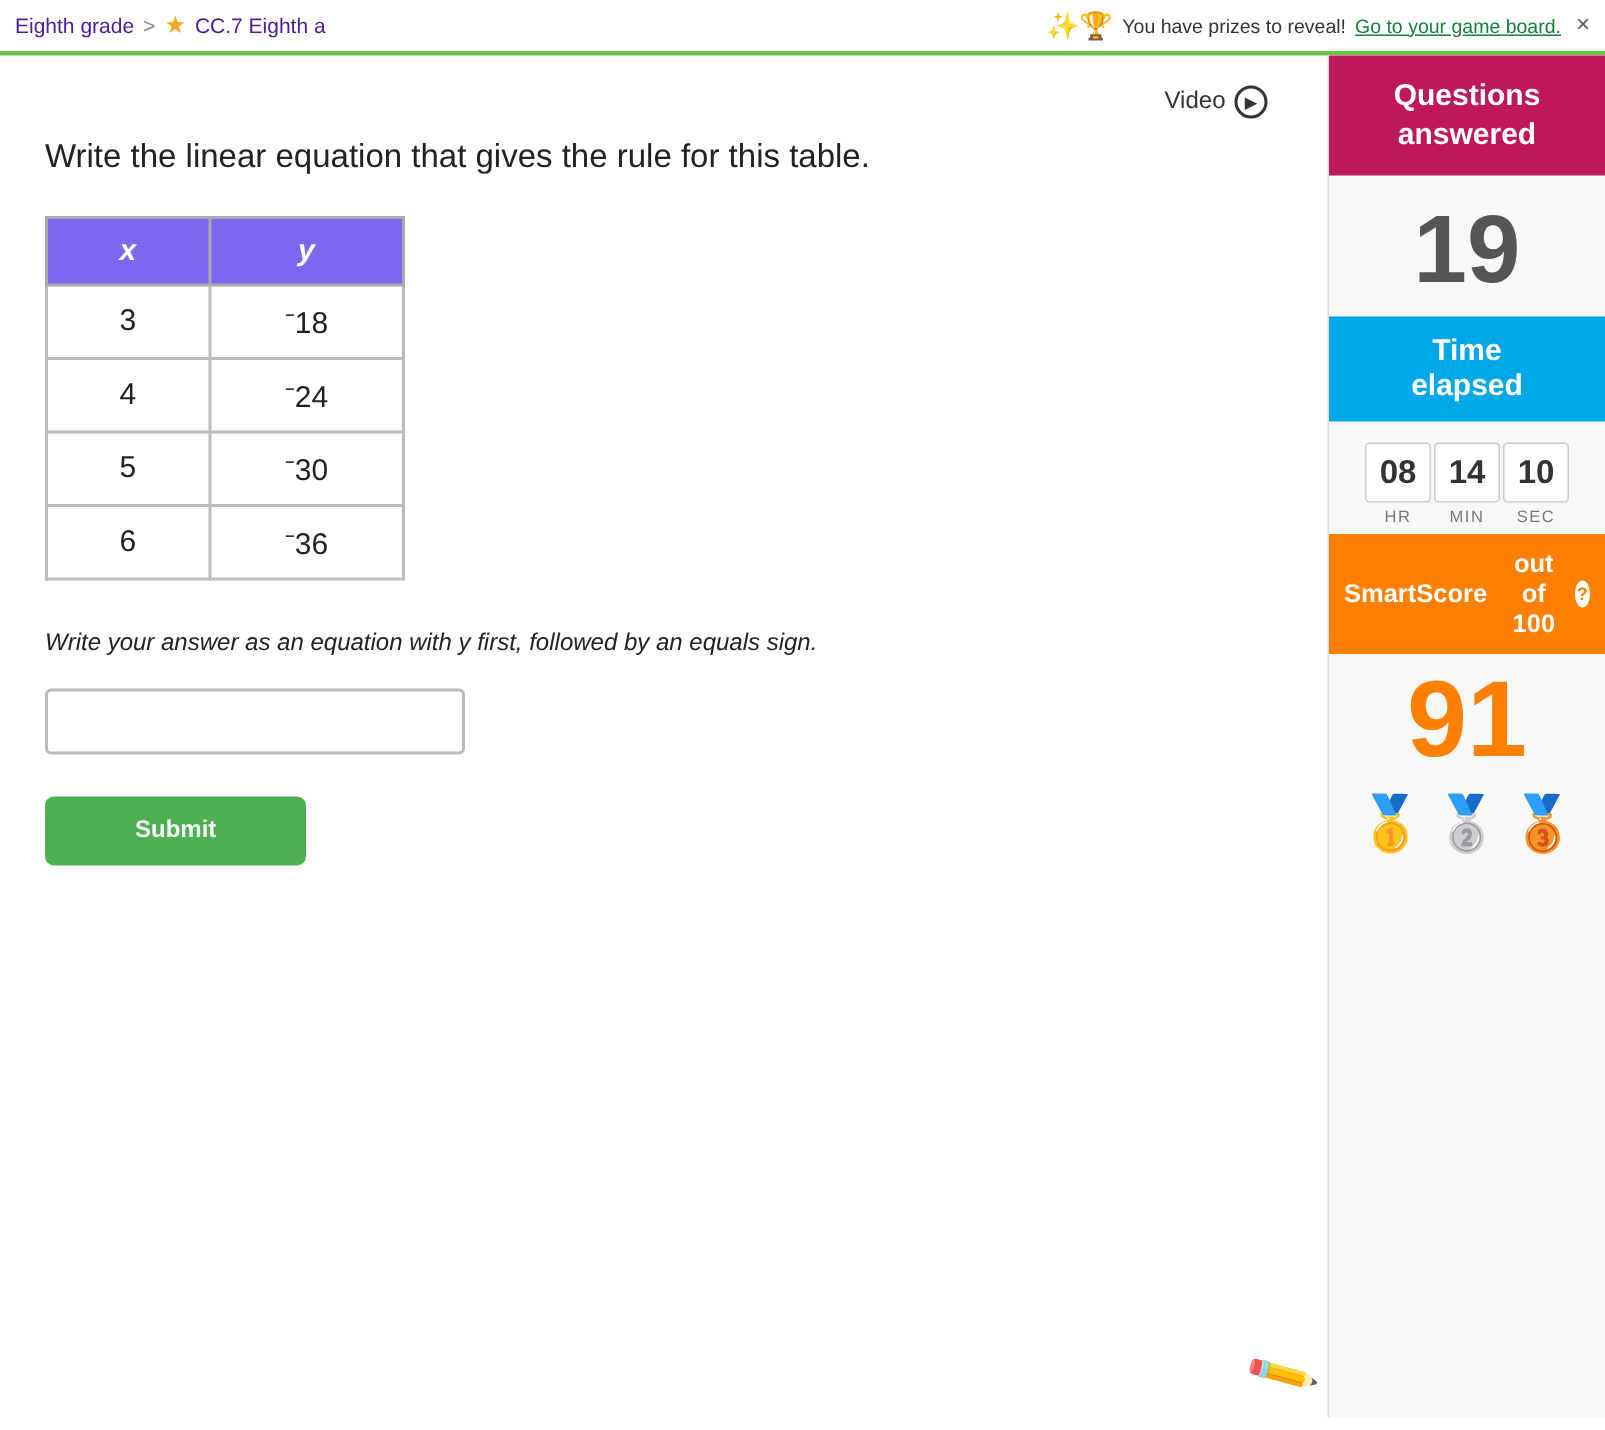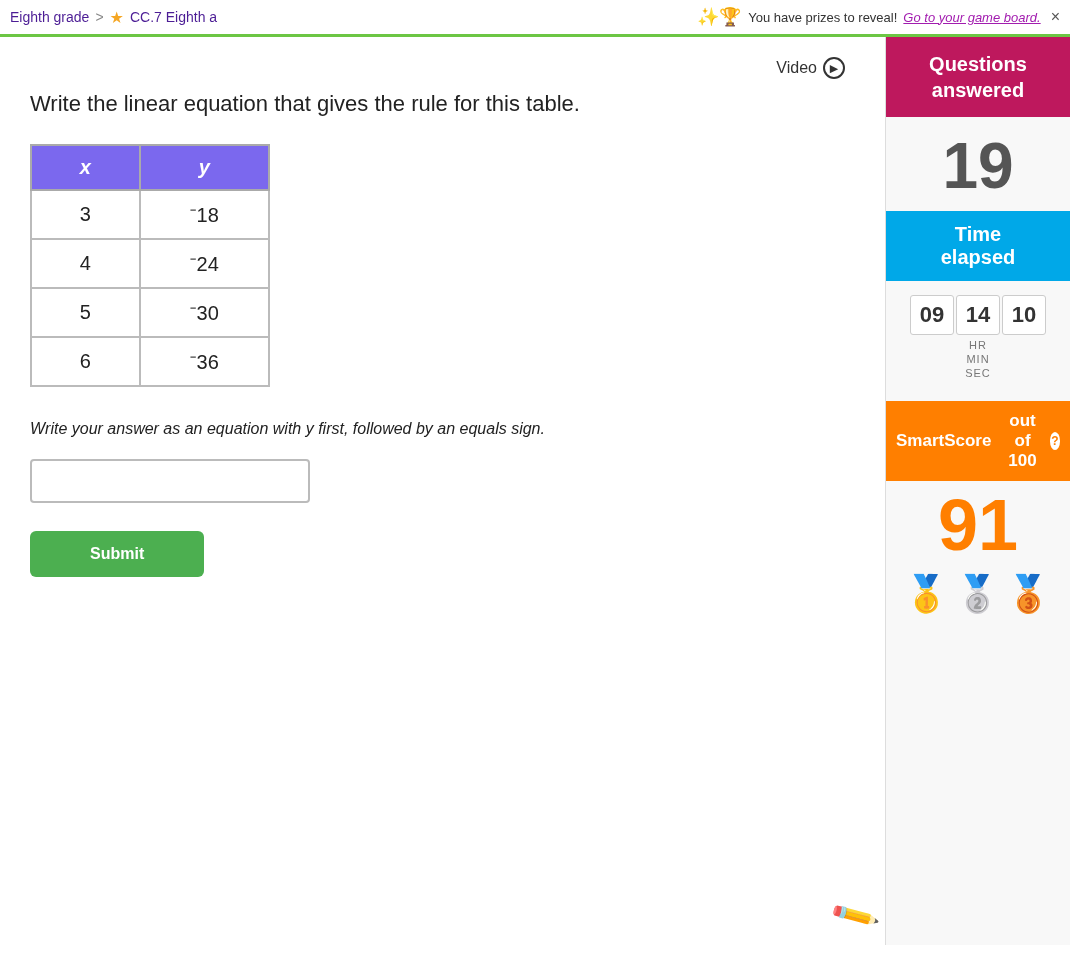--- a/index.html
+++ b/index.html
@@ -38,24 +38,23 @@
       display: flex;
       align-items: center;
       gap: 6px;
       font-size: 13px;
       color: #333;
     }
     #top-bar .prize-icon {
       font-size: 18px;
     }
     #top-bar .go-to-game {
-      color: #a21caf;
+      color: #15803d;
       text-decoration: underline;
       cursor: pointer;
-      font-style: italic;
     }
     #top-bar .close-btn {
       color: #555;
       font-size: 16px;
       cursor: pointer;
       margin-left: 4px;
     }
 
     
     #main-layout {
@@ -240,22 +239,21 @@
       font-weight: bold;
       color: #333;
     }
     #time-labels {
       display: flex;
       gap: 2px;
       justify-content: center;
       font-size: 11px;
       color: #777;
       letter-spacing: 1px;
-      margin-bottom: 20px;
-      flex-direction: column;
+      margin-bottom: 3px;
     }
     .time-label-cell {
       width: 44px;
       text-align: center;
     }
 
     
     #smartscore-header {
       background: #ff7f00;
       color: #fff;
@@ -378,21 +376,21 @@
 
   <div id="sidebar">
 
     <div id="qa-header">Questions<br>answered</div>
 
     <div id="qa-count">19</div>
 
     <div id="time-header">Time<br>elapsed</div>
 
     <div id="time-display">
-      <div class="time-box">09</div>
+      <div class="time-box">08</div>
       <div class="time-box">14</div>
       <div class="time-box">10</div>
     </div>
     <div id="time-labels">
       <div class="time-label-cell">HR</div>
       <div class="time-label-cell">MIN</div>
       <div class="time-label-cell">SEC</div>
     </div>
 
     <div id="smartscore-header">

